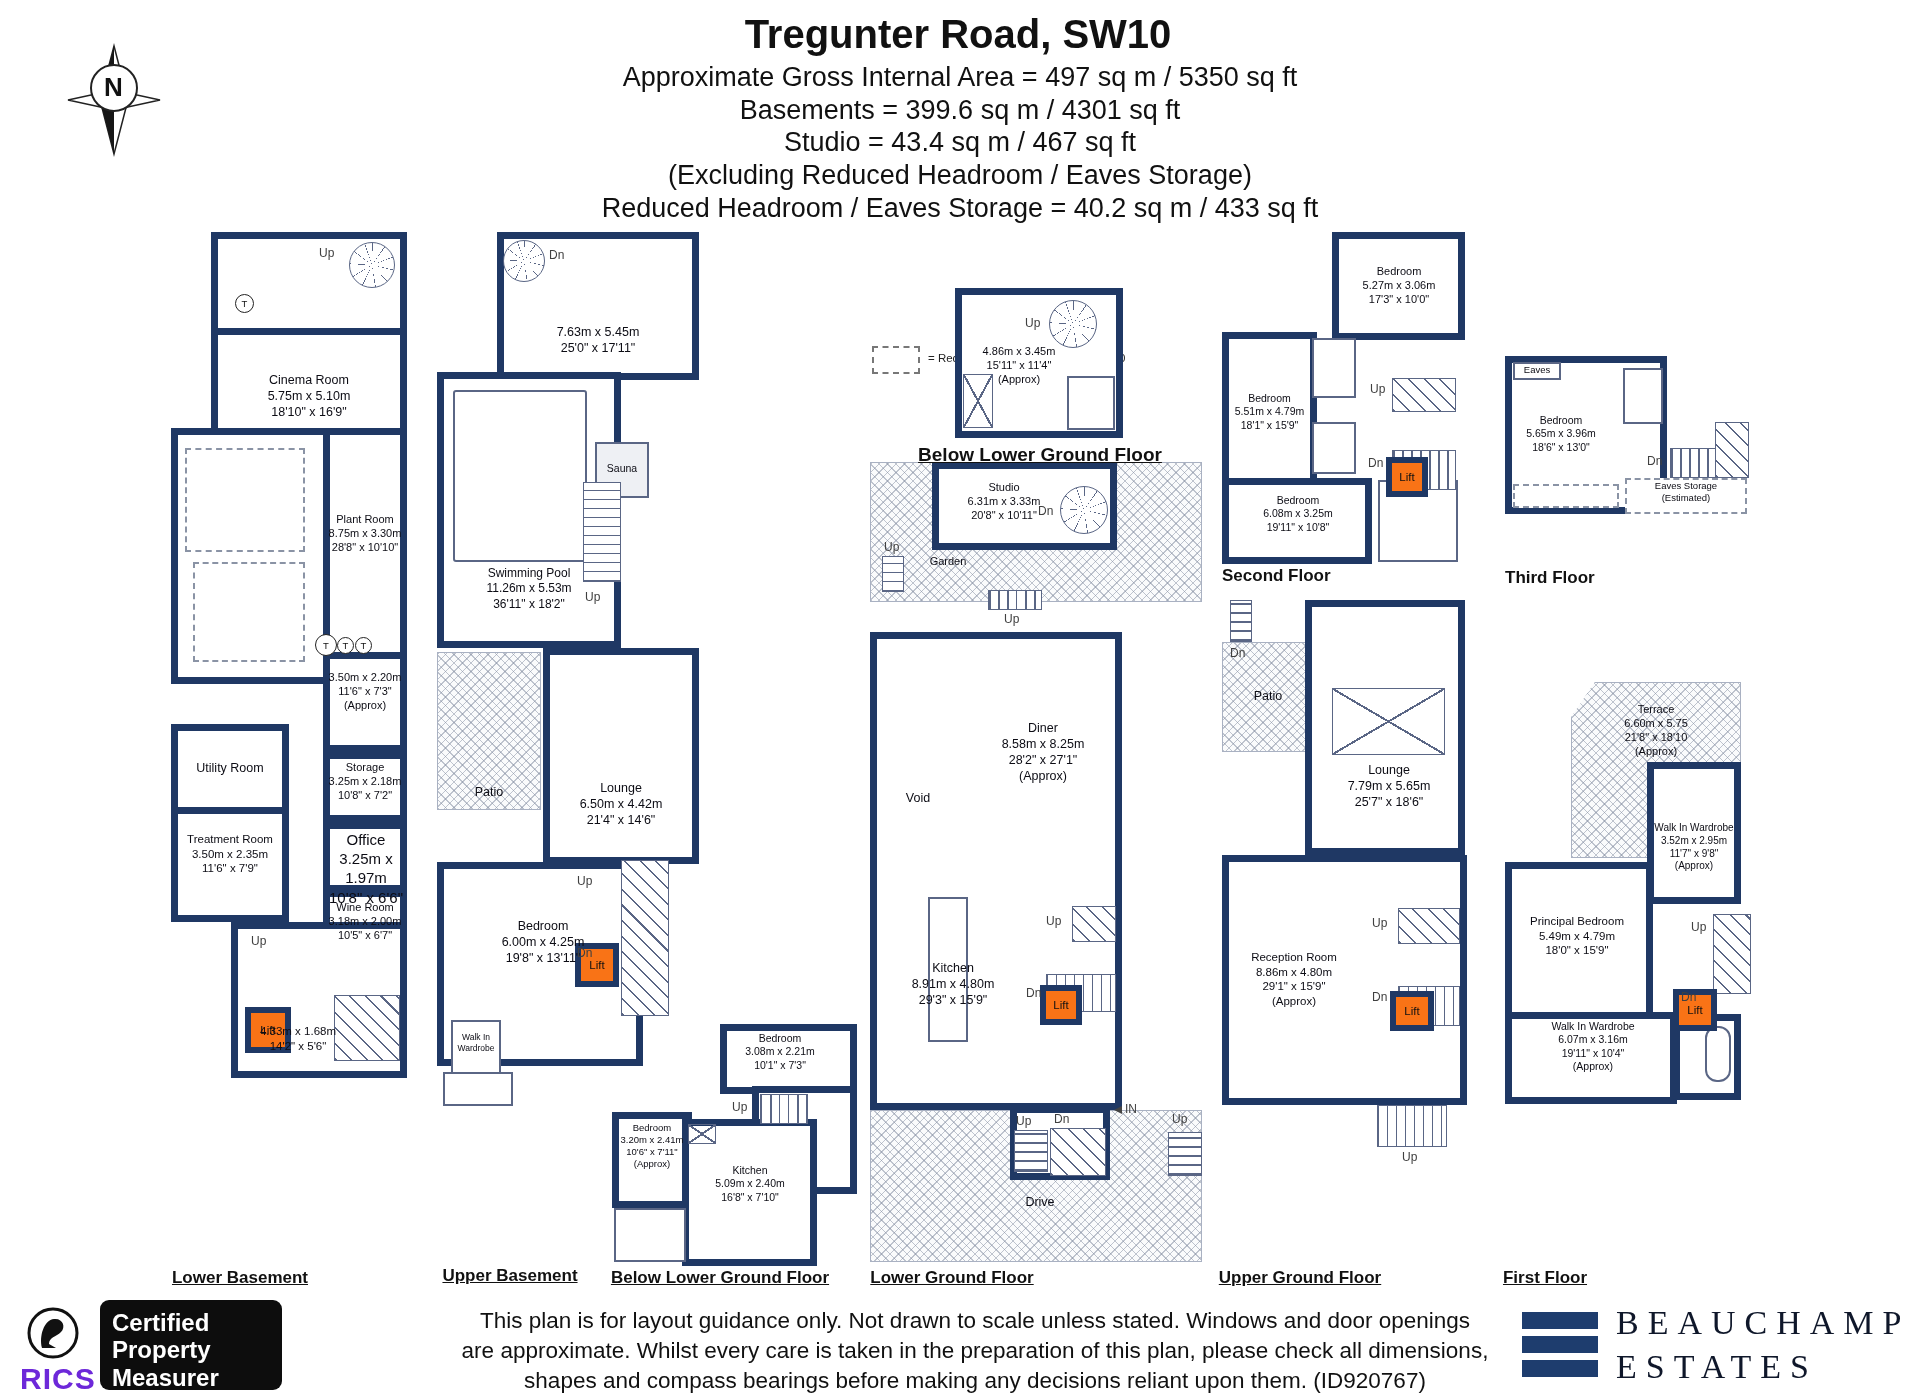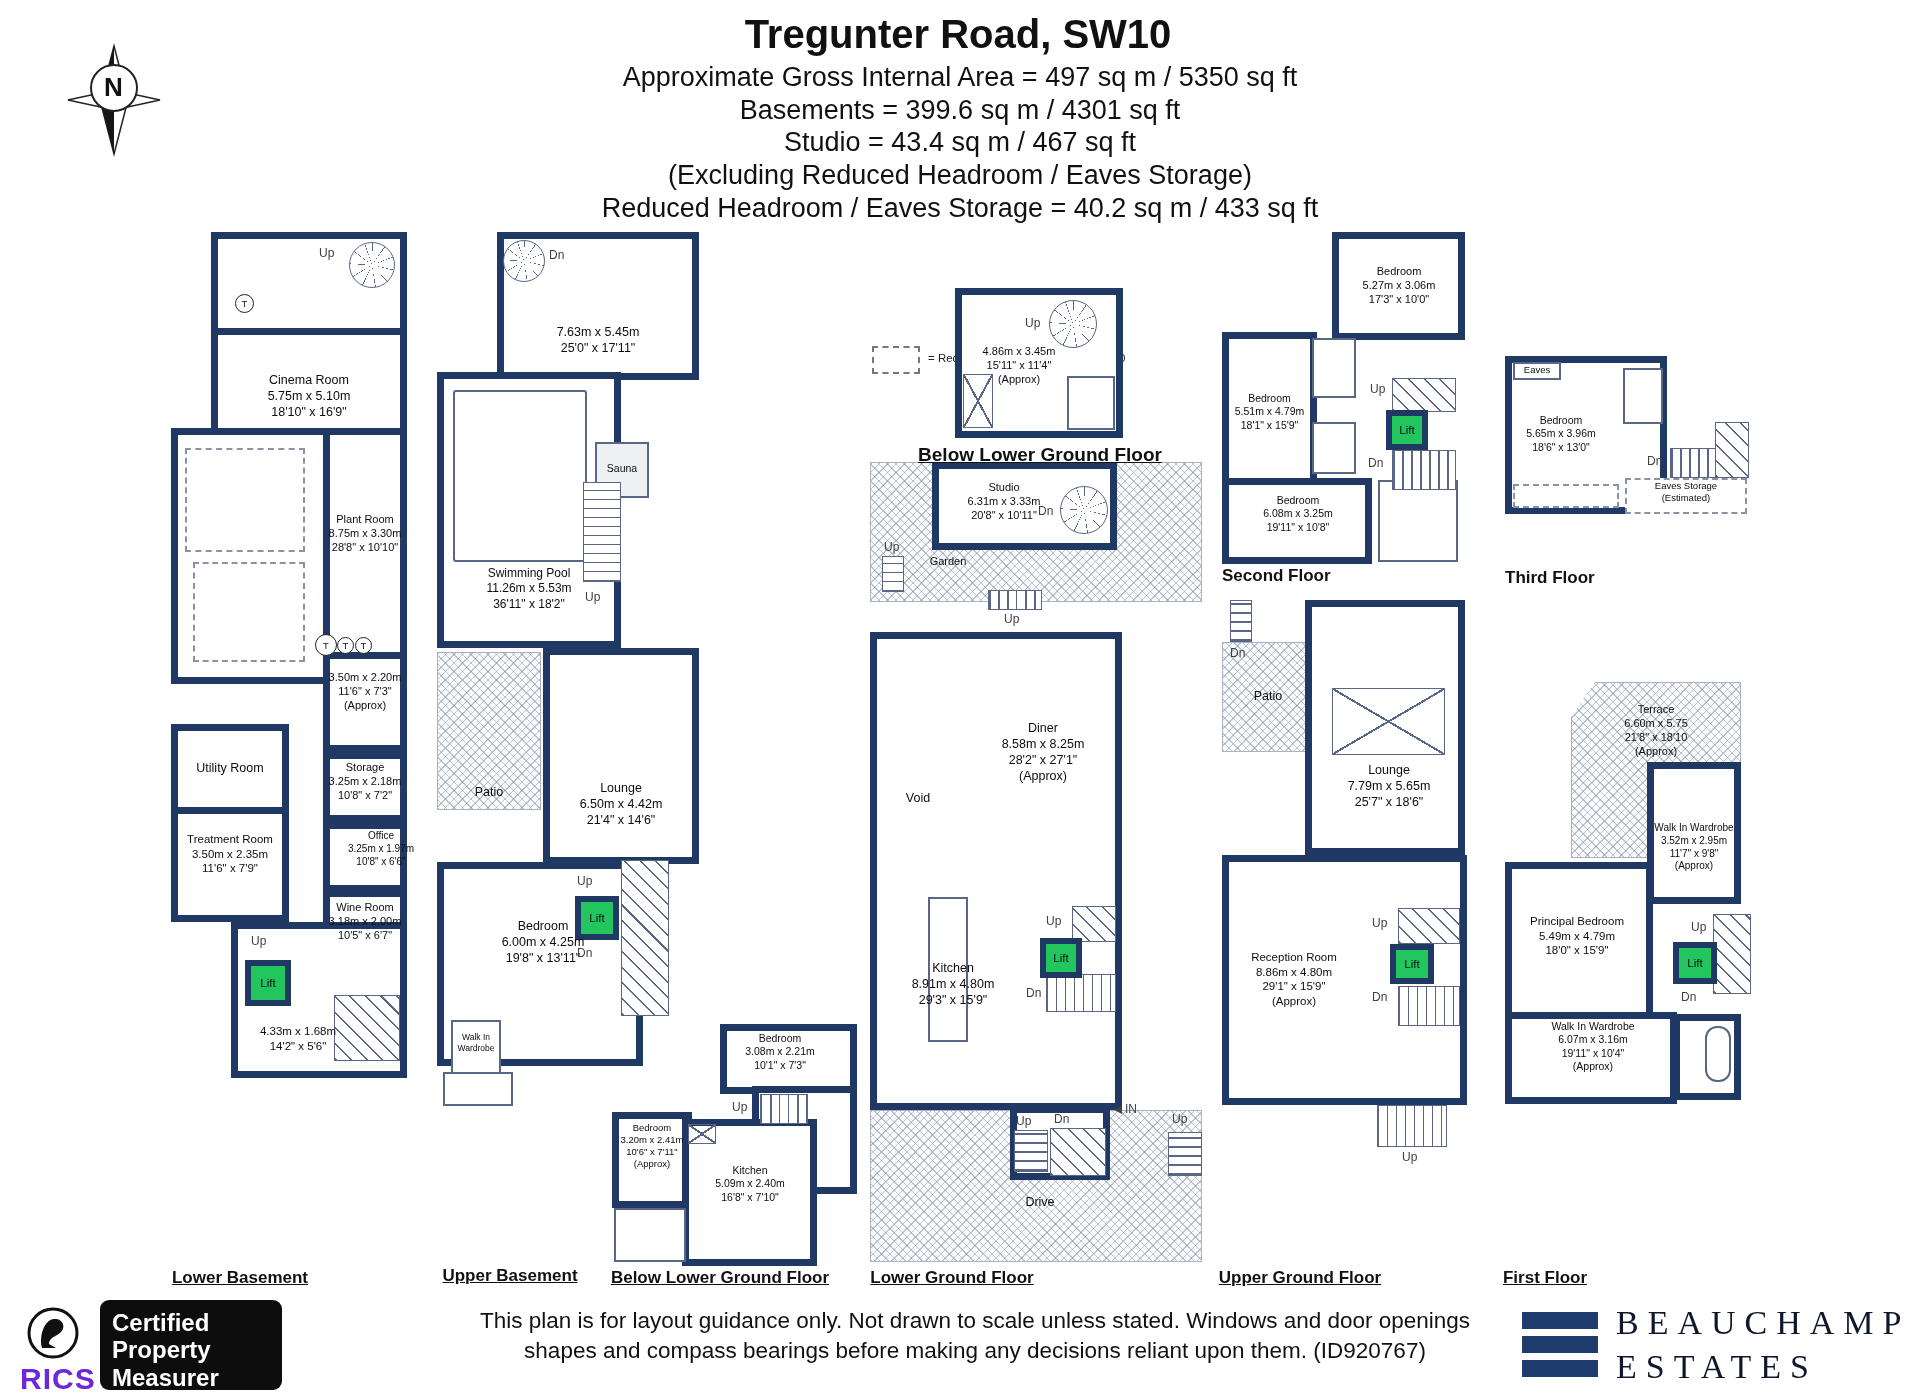--- a/index.html
+++ b/index.html
@@ -16,22 +16,22 @@
   .xbox{position:absolute;border:1.5px solid #5a6685;box-sizing:border-box;z-index:3;background:
     linear-gradient(to top right,transparent calc(50% - 1px),#5a6685 calc(50% - 1px) calc(50% + 1px),transparent calc(50% + 1px)),
     linear-gradient(to bottom right,transparent calc(50% - 1px),#5a6685 calc(50% - 1px) calc(50% + 1px),transparent calc(50% + 1px));}
   
   .st{position:absolute;box-sizing:border-box;border:1.5px solid #5a6685;background-color:#fff;z-index:4;}
   .st.h{background-image:repeating-linear-gradient(90deg,#5a6685 0 1.5px,transparent 1.5px 9px);}
   .st.v{background-image:repeating-linear-gradient(0deg,#5a6685 0 1.5px,transparent 1.5px 9px);}
   .st.d{background-image:repeating-linear-gradient(45deg,#5a6685 0 1.5px,transparent 1.5px 11px);}
   .spiral{position:absolute;border-radius:50%;border:1.5px solid #5a6685;z-index:4;
     background:repeating-conic-gradient(#5a6685 0 2deg,#fff 2deg 34deg);}
-  .lift{position:absolute;border:6px solid #1f3864;background:#22c55e;display:flex;align-items:center;justify-content:center;
-    font-size:11.5px;box-sizing:border-box;z-index:5;}
+  .lift{position:absolute;border:6px solid #1f3864;background:#f97316;display:flex;align-items:center;justify-content:center;
+    font-size:11.5px;box-sizing:border-box;z-index:5;margin-top:47px;}
   
   .rlabel{position:absolute;font-size:12.5px;line-height:1.28;text-align:center;color:#0c0c14;z-index:6;}
   .dirlabel{position:absolute;font-size:12px;color:#404040;z-index:6;white-space:nowrap;}
   .tcirc{position:absolute;width:17px;height:17px;border-radius:50%;border:1.3px solid #222;background:#fff;
     display:flex;align-items:center;justify-content:center;font-size:9.5px;z-index:6;}
   .floorlabel{position:absolute;font-weight:bold;font-size:17px;color:#111;z-index:7;white-space:nowrap;}
   .floorlabel.centered{transform:translateX(-50%);text-decoration:underline;}
   
   .title{position:absolute;left:0;top:12px;width:100%;text-align:center;z-index:8;}
   .title h1{margin:0 4px 4px 0;font-size:40px;font-weight:bold;}
@@ -119,21 +119,21 @@
       <div>3.25m x 2.18m</div>
       <div>10'8" x 7'2"</div>
     </div>
 
     <div class="room" style="left:0;top:492px;width:118px;height:90px;"></div>
     <div class="rlabel" style="left:8px;top:528px;width:102px;">
       <div>Utility Room</div>
     </div>
 
     <div class="room" style="left:152px;top:590px;width:84px;height:70px;"></div>
-    <div class="rlabel" style="left:164px;top:598px;width:92px;font-size:10px;">
+    <div class="rlabel" style="left:149px;top:598px;width:92px;font-size:15px;">
       <div>Office</div>
       <div>3.25m x 1.97m</div>
       <div>10'8" x 6'6"</div>
     </div>
 
     <div class="room" style="left:0;top:575px;width:118px;height:115px;"></div>
     <div class="rlabel" style="left:2px;top:600px;width:114px;font-size:11.5px;">
       <div>Treatment Room</div>
       <div>3.50m x 2.35m</div>
       <div>11'6" x 7'9"</div>
@@ -451,20 +451,21 @@
   <div class="ricstext" style="left:20px;top:1362px;">RICS</div>
 
   <div class="certbox" style="left:100px;top:1300px;width:182px;height:90px;">
     <div>Certified</div>
     <div>Property</div>
     <div>Measurer</div>
   </div>
 
   <div class="disclaimer" style="left:450px;top:1306px;width:1050px;">
     <div>This plan is for layout guidance only. Not drawn to scale unless stated. Windows and door openings</div>
+    <div>are approximate. Whilst every care is taken in the preparation of this plan, please check all dimensions,</div>
     <div>shapes and compass bearings before making any decisions reliant upon them. (ID920767)</div>
   </div>
 
   <div class="bbar" style="left:1522px;top:1312px;"></div>
   <div class="bbar" style="left:1522px;top:1336px;"></div>
   <div class="bbar" style="left:1522px;top:1360px;"></div>
   <div class="brandline" style="left:1616px;top:1304px;">BEAUCHAMP</div>
   <div class="brandline" style="left:1616px;top:1348px;">ESTATES</div>
 
 </div>

